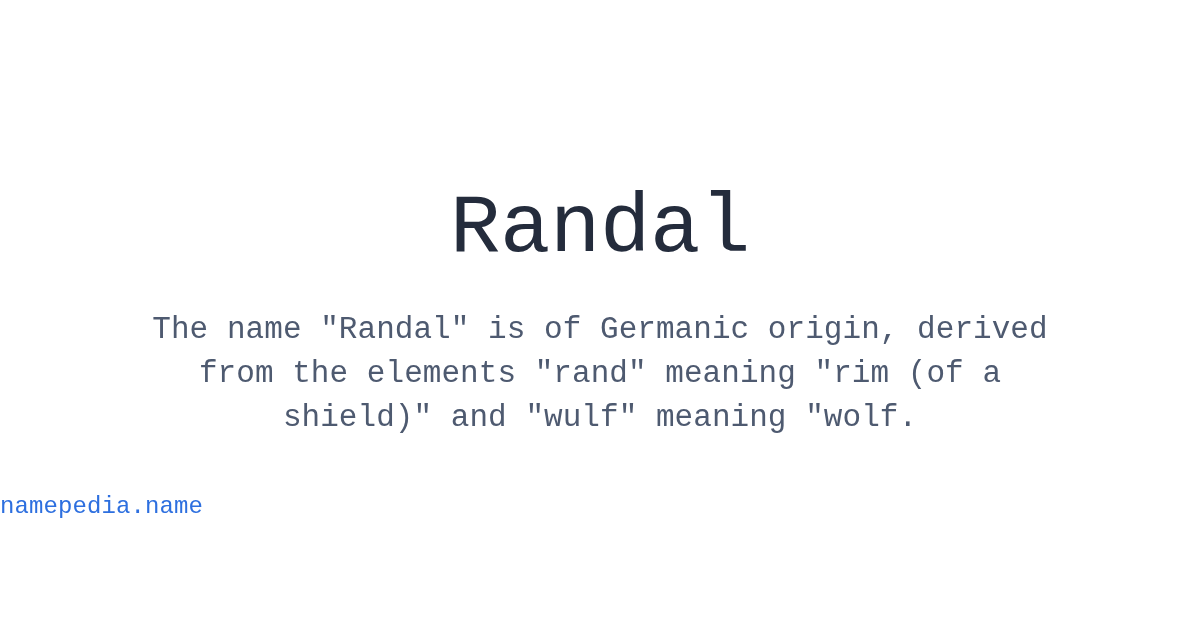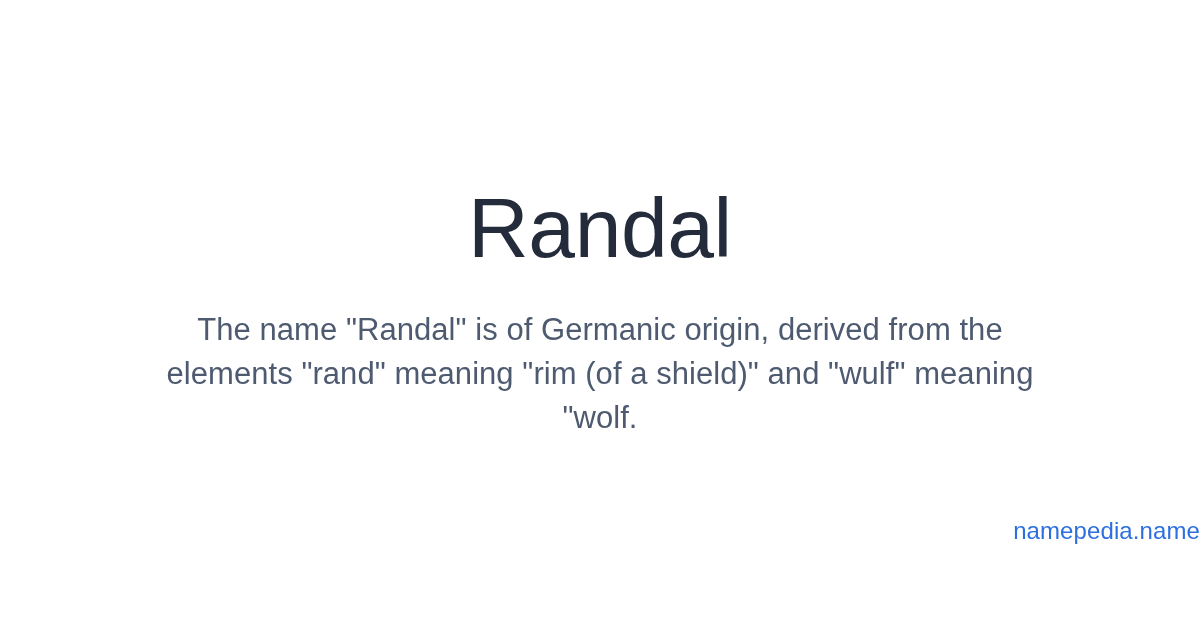--- a/index.html
+++ b/index.html
@@ -20,20 +20,21 @@
   .og-card {
     width: 1200px;
     height: 630px;
     box-sizing: border-box;
     background: #ffffff;
     display: flex;
     flex-direction: column;
     align-items: center;
     justify-content: flex-start;
     position: relative;
+    font-family: Liberation Mono, monospace;
   }
 
   .card-body {
     width: 1200px;
     display: flex;
     flex-direction: column;
     align-items: center;
     padding-top: 186px;
     box-sizing: border-box;
   }
@@ -57,23 +58,23 @@
     font-size: 31px;
     line-height: 44px;
     font-weight: 400;
     color: #4e5a70;
     text-align: center;
     letter-spacing: 0.05px;
     margin-top: 36px;
   }
 
   .site-footer {
-    margin-top: 76px;
+    margin-top: 52px;
     display: flex;
-    justify-content: flex-end;
+    justify-content: flex-start;
     width: 100%;
   }
 
   .site-link {
     font-size: 24px;
     line-height: 30px;
     font-weight: 400;
     color: #2d6fdf;
     text-decoration: none;
     letter-spacing: 0.1px;

